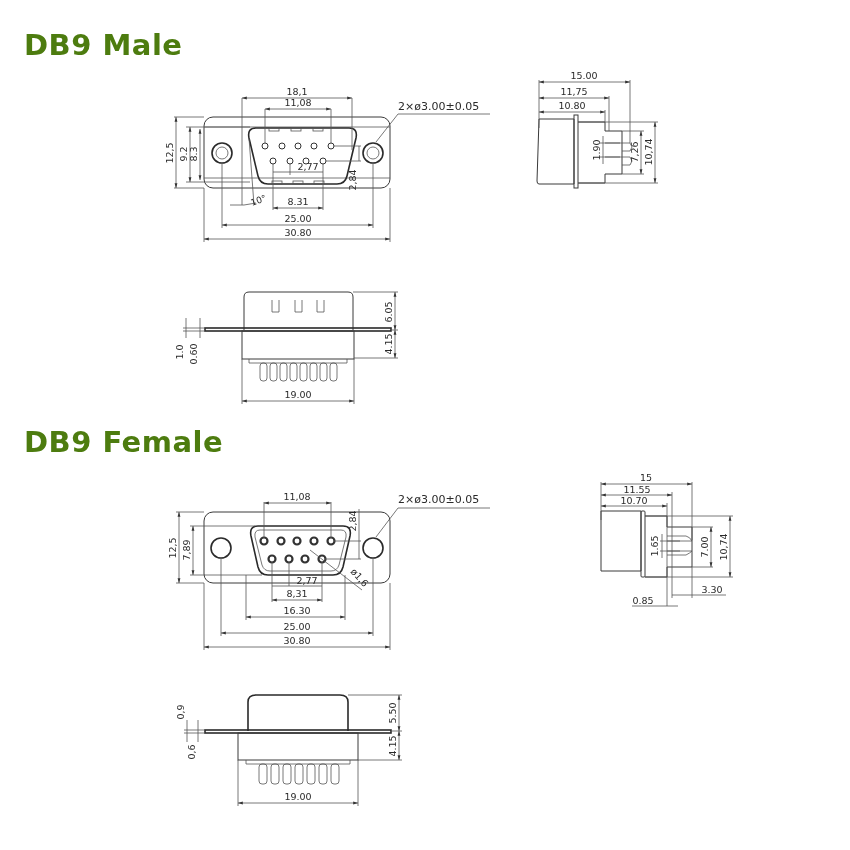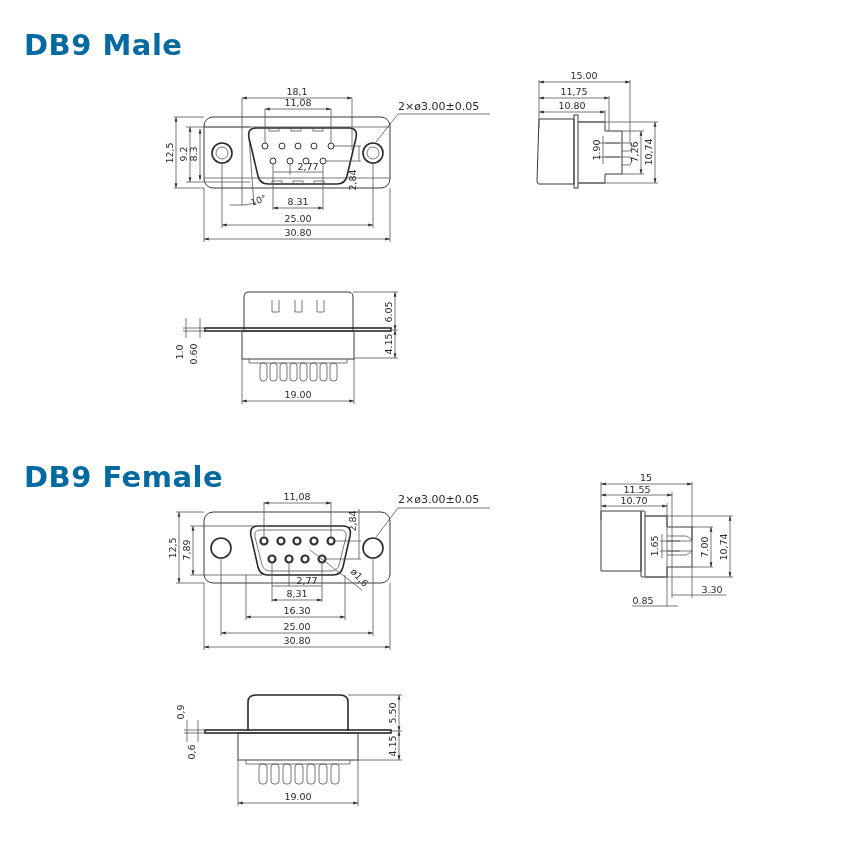--- a/index.html
+++ b/index.html
@@ -1,19 +1,19 @@
 <!DOCTYPE html>
 <html><head>
 <meta charset="utf-8">
 <style>
   html, body { margin:0; padding:0; background:#ffffff; }
   body { width:850px; height:850px; position:relative; overflow:hidden; font-family:"DejaVu Sans", sans-serif; }
-  .heading { position:absolute; left:24px; font-family:"DejaVu Sans", sans-serif; font-weight:bold; font-size:29px; color:#0369a1; letter-spacing:0.5px; }
+  .heading { position:absolute; left:24px; font-family:"DejaVu Sans", sans-serif; font-weight:bold; font-size:29px; color:#4d7c0f; letter-spacing:0.5px; }
   #h-male { top:28px; }
-  #h-female { top:425px;margin-top:35px; }
+  #h-female { top:425px; }
   svg { position:absolute; left:0; top:0; }
   .ln { stroke:#3a3a3a; stroke-width:1; fill:none; }
   .ln2 { stroke:#2a2a2a; stroke-width:1.6; fill:none; }
   .thin { stroke:#555; stroke-width:0.8; fill:none; }
   .dim { font-family:"DejaVu Sans", sans-serif; font-size:9.5px; fill:#2a2a2a; }
   .dimsm { font-family:"DejaVu Sans", sans-serif; font-size:9px; fill:#2a2a2a; }
   .note { font-family:"DejaVu Sans", sans-serif; font-size:11px; fill:#2a2a2a; }
   .pin { fill:#fff; stroke:#333; stroke-width:1; }
   .pinf { fill:#fff; stroke:#333; stroke-width:2.2; }
 </style>

